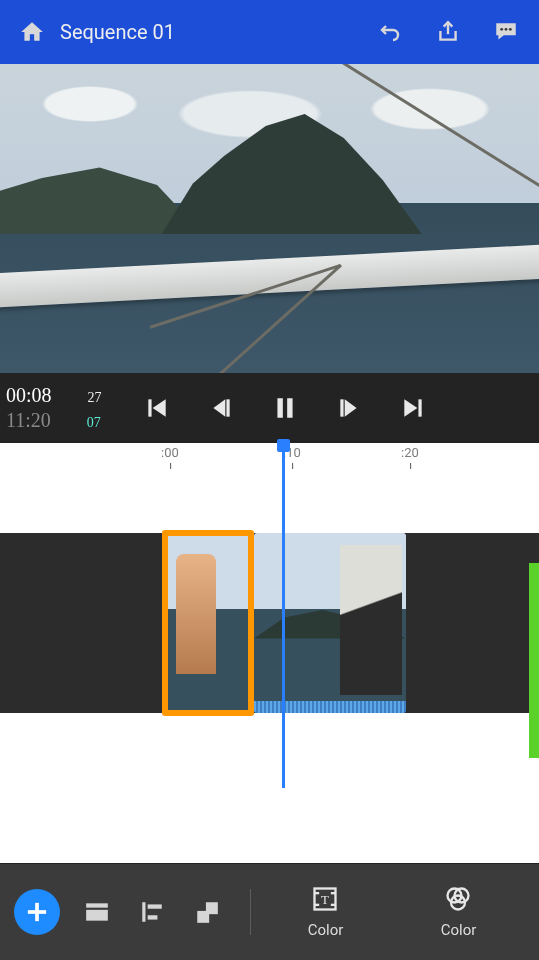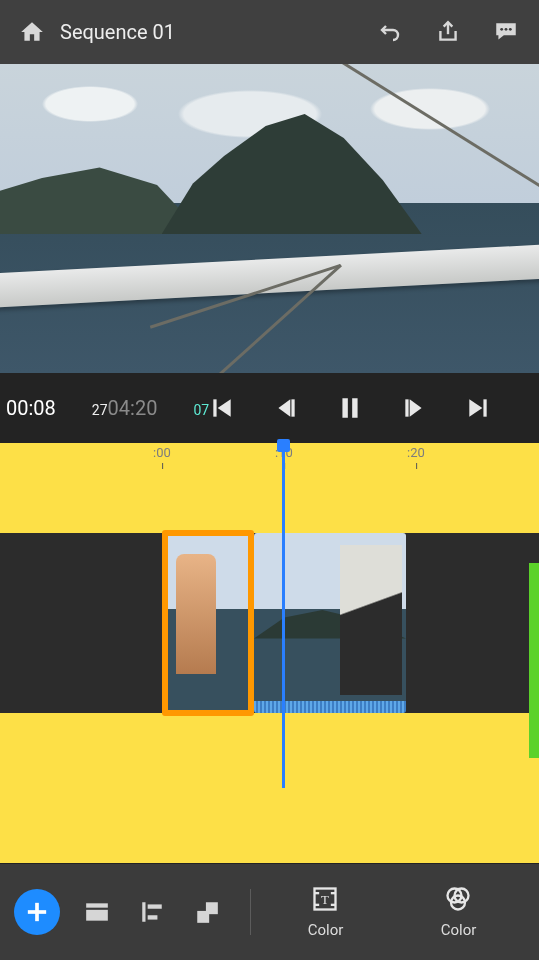--- a/index.html
+++ b/index.html
@@ -7,21 +7,21 @@
     width: 539px;
     height: 960px;
     background: #232323;
     font-family: -apple-system, "Segoe UI", Roboto, sans-serif;
     color: #fff;
     overflow: hidden;
     position: relative;
   }
   .header {
     height: 64px;
-    background: #404040;
+    background: #1d4ed8;
     display: flex;
     align-items: center;
     padding: 0 18px;
   }
   .header .title {
     font-size: 20px;
     font-weight: 400;
     margin-left: 14px;
     color: #eee;
     flex: 0 0 auto;
@@ -69,34 +69,35 @@
     position:absolute; width:3px; height:350px; background:#6c6c64;
     transform-origin: top left;
   }
 
   .controls {
     height: 70px;
     display: flex;
     align-items: center;
     padding: 0 10px 0 6px;
   }
-  .times { display:flex; flex-direction:row; line-height:1.25; }
+  .times { display:flex; flex-direction:column; line-height:1.25;font-family:Liberation Serif, serif; }
   .trow { display:flex; align-items:baseline; gap:4px; }
   .t-main { font-size:20px; color:#fff; }
   .t-fr { font-size:14px; color:#eee;margin-left:32px; }
   .t2 .t-main { color:#8a8a8a; }
   .t2 .t-fr { color:#5eead4; }
   .playbtns { flex:1; display:flex; justify-content:center; gap:38px; align-items:center; }
   .pbtn { cursor:pointer; }
   .pbtn svg { display:block; }
 
   .timeline {
     position: relative;
     height: 420px;
-    background:#fde047;
+    background:#ffffff;
+    padding-left:8px;
   }
   .ruler {
     position: relative;
     height: 26px;
     font-size: 13px;
     color: #7d7d7d;
   }
   .rmark { position:absolute; top:2px; transform:translateX(-50%); }
   .rmark::after { content:""; position:absolute; left:50%; top:18px; width:1px; height:6px; background:#555; }
 
@@ -197,21 +198,21 @@
   <div class="rope" style="left:340px; top:200px; height:200px; transform:rotate(72deg)"></div>
 </div>
 
 <div class="controls">
   <div class="times">
     <div class="trow">
       <span class="t-main">00:08</span>
       <span class="t-fr">27</span>
     </div>
     <div class="trow t2">
-      <span class="t-main">04:20</span>
+      <span class="t-main">11:20</span>
       <span class="t-fr">07</span>
     </div>
   </div>
   <div class="playbtns">
     <div class="pbtn">
       <svg width="26" height="26" viewBox="0 0 24 24" fill="#e8e8e8">
           <rect x="4" y="4" width="3" height="16"></rect>
           <path d="M20 4v16L8 12z"></path>
         </svg>
     </div>
@@ -240,21 +241,21 @@
         </svg>
     </div>
   </div>
   <div style="width:60px"></div>
 </div>
 
 <div class="timeline">
   <div class="ruler">
     <div class="rmark" style="left:162px">:00</div>
     <div class="rmark" style="left:284px">:10</div>
-    <div class="rmark" style="left:416px">:20</div>
+    <div class="rmark" style="left:402px">:20</div>
   </div>
   <div class="track">
     <div class="clip sel" style="left:162px; width:92px">
       <div class="thumb"></div>
       <div style="position:absolute; left:8px; top:18px; width:40px; height:120px; background:linear-gradient(#e8b487,#b57b4f); border-radius:8px 8px 0 0;"></div>
     </div>
     <div class="clip" style="left:254px; width:152px">
       <div class="thumb"></div>
       <div style="position:absolute;left:0;top:42%;right:0;height:30px;background:#2b3a35;clip-path:polygon(0 100%,20% 30%,45% 5%,70% 35%,100% 100%);"></div>
       <div style="position:absolute; right:4px; top:12px; width:62px; height:150px; background:linear-gradient(160deg,#deded8 40%,#2c2c2c 41%); "></div>

